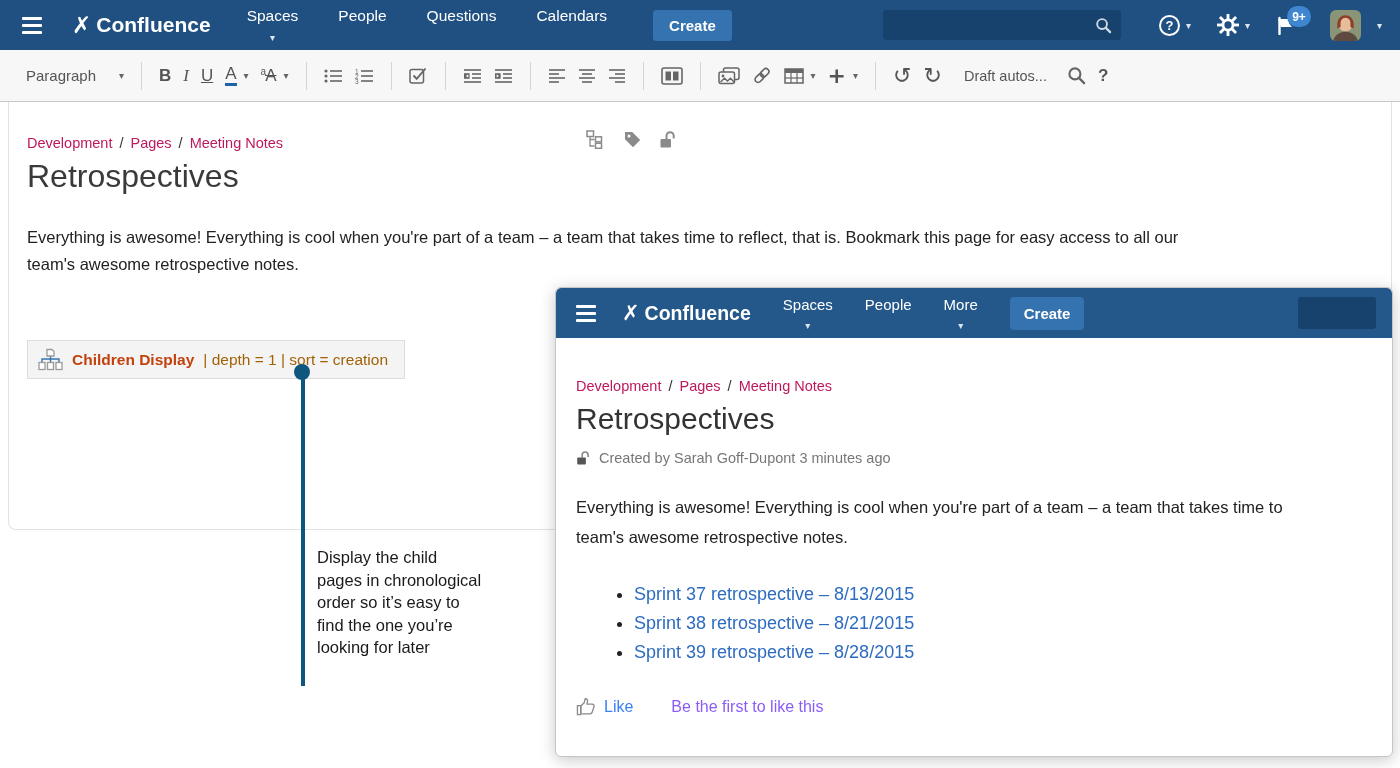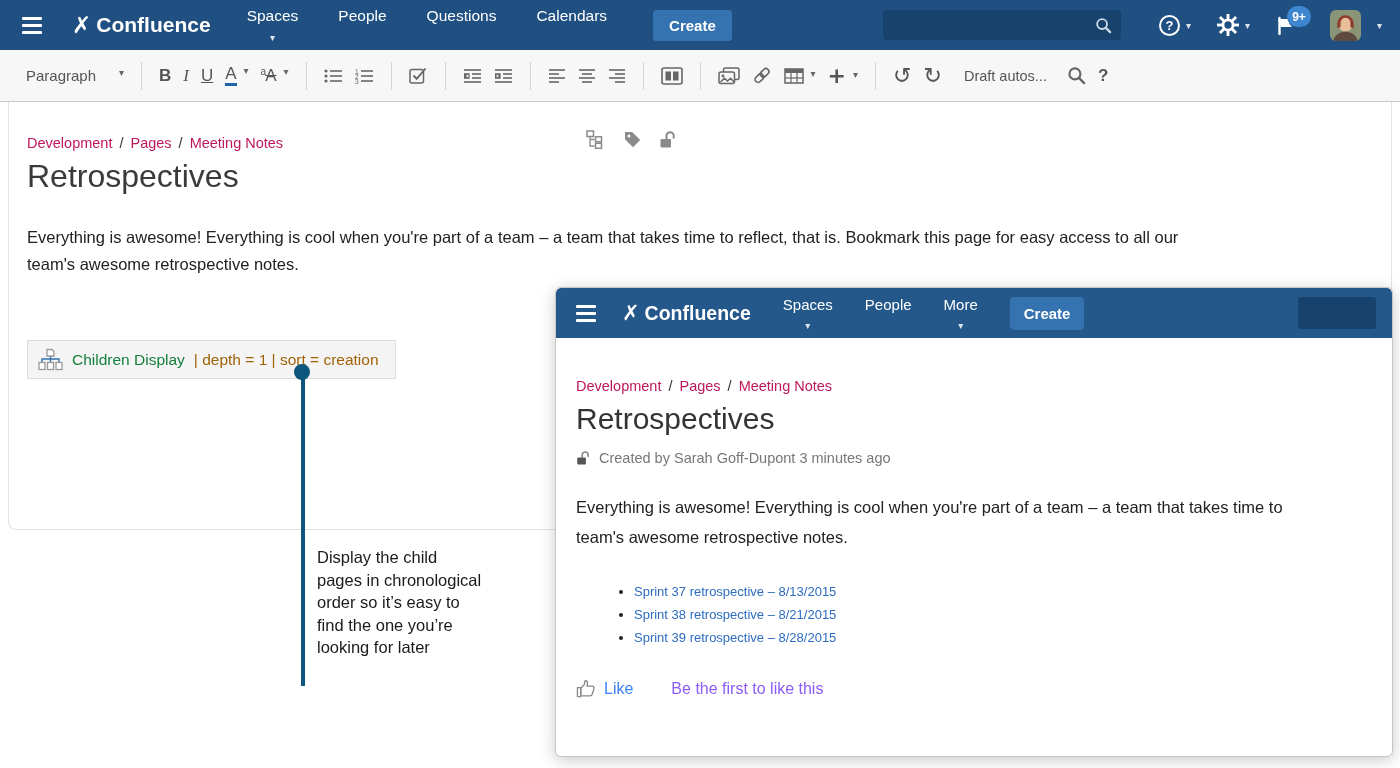--- a/index.html
+++ b/index.html
@@ -27,21 +27,21 @@
   .notif { position:relative; margin:0 12px 0 10px; cursor:pointer; }
   .badge { position:absolute; top:-9px; left:11px; background:#3f86d0; color:#fff; font-size:12px;
     font-weight:bold; min-width:24px; height:21px; border-radius:11px; display:flex; align-items:center;
     justify-content:center; padding:0 3px; }
   .avatar { width:31px; height:31px; border-radius:6px; overflow:hidden; margin-left:14px; cursor:pointer; }
 
   
   .toolbar { position:absolute; top:50px; left:0; width:1400px; height:52px; background:#f7f7f7;
     border-bottom:1px solid #c9c9c9; display:flex; align-items:center; padding:0 20px; color:#555; z-index:2; }
   .tsep { width:1px; height:28px; background:#d4d4d4; margin:0 11px; flex:none; }
-  .tbtn { display:flex; align-items:flex-start; gap:7px; font-size:15px; cursor:pointer; padding:4px 6px; white-space:nowrap; }
+  .tbtn { display:flex; align-items:center; gap:7px; font-size:15px; cursor:pointer; padding:4px 6px; white-space:nowrap; }
   .tcaret { font-size:10px; color:#666; font-family:"DejaVu Sans",sans-serif; }
   .fmtB { font-weight:bold; font-size:17px; color:#555; }
   .fmtI { font-style:italic; font-family:"Liberation Serif",serif; font-size:17px; }
   .fmtU { text-decoration:underline; font-size:17px; }
   .fmtA { font-size:17px; border-bottom:3px solid #1c63a8; line-height:1; padding-bottom:1px; }
   .fmtAA { font-size:17px; text-decoration:line-through; }
   .fmtSup { font-size:10px; vertical-align:super; margin-right:-1px; }
   .glyph { font-family:"DejaVu Sans",sans-serif; font-size:20px; color:#555; }
   .draft { font-size:14.5px; color:#555; margin:0 14px 0 16px; }
   .qmark { font-size:17px; font-weight:bold; color:#555; }
@@ -50,21 +50,21 @@
   .content-box { position:absolute; left:8px; top:102px; width:1384px; height:428px; background:#fff;
     border:1px solid #e2e2e2; border-top:none; border-radius:0 0 8px 8px; z-index:1; }
   .breadcrumb { position:absolute; left:18px; top:33px; font-size:14.5px; color:#333; display:flex; gap:7px; }
   .bc-link { color:#be185d; cursor:pointer; }
   .page-icons { position:absolute; left:577px; top:28px; display:flex; gap:17px; align-items:center; }
   .page-icons > span { cursor:pointer; }
   .page-title { position:absolute; left:18px; top:56px; font-size:32px; color:#3a3a3a; }
   .page-body { position:absolute; left:18px; top:122px; width:1355px; font-size:16.5px; line-height:27px; color:#222; }
   .macro { position:absolute; left:18px; top:238px; display:inline-flex; align-items:center; gap:9px;
     background:#f4f4f4; border:1px solid #dcdcdc; padding:7px 16px 7px 10px; font-size:15.5px; cursor:pointer; }
-  .macro-name { font-weight:normal; color:#15803d; }
+  .macro-name { font-weight:bold; color:#c2410c; }
   .macro-params { color:#a16207; }
 
   
   .ann-line { position:absolute; left:301px; top:372px; width:4px; height:314px; background:#0f567e; z-index:5; }
   .ann-dot { position:absolute; left:294px; top:364px; width:16px; height:16px; border-radius:50%; background:#0f567e; z-index:6; }
   .ann-text { position:absolute; left:317px; top:546px; font-size:16.5px; line-height:22.5px; color:#1a1a1a; z-index:5; }
 
   
   .panel { position:absolute; left:555px; top:287px; width:838px; height:470px; background:#fff;
     border:1px solid #c6c6c6; border-radius:6px; box-shadow:0 3px 16px rgba(0,0,0,.22); z-index:10; overflow:hidden; }
@@ -74,21 +74,21 @@
   .p-create { margin-left:32px; background:#3572b0; color:#fff; font-size:15px; font-weight:600;
     border:none; border-radius:4px; padding:8px 14px; cursor:pointer; font-family:inherit; }
   .p-search { margin-left:auto; width:78px; height:32px; background:#16426d; border-radius:3px; cursor:text; }
   .p-content { padding:40px 0 0 20px; }
   .p-bc { font-size:14.5px; color:#333; display:flex; gap:7px; }
   .p-title { font-size:30px; color:#333; margin-top:8px; }
   .p-byline { margin-top:14px; display:flex; align-items:center; gap:9px; color:#777; font-size:14.5px; }
   .p-para { margin-top:26px; font-size:16.5px; line-height:30px; color:#222; }
   .p-para .l1 { white-space:nowrap; overflow:hidden; }
   .p-list { margin:32px 0 0 0; padding-left:58px; color:#222; }
-  .p-list li { margin:8px 0; font-size:13px; }
+  .p-list li { margin:8px 0; font-size:18px; }
   .p-link { color:#2d6cc0; cursor:pointer; }
   .p-like { margin-top:34px; display:flex; align-items:center; font-size:16px; }
   .like-btn { display:flex; align-items:center; gap:8px; cursor:pointer; }
   .like-label { color:#3b82f6; }
   .like-status { color:#8b5cf6; margin-left:38px; }
 
   svg { display:block; }
 </style>
 </head>
 <body>

